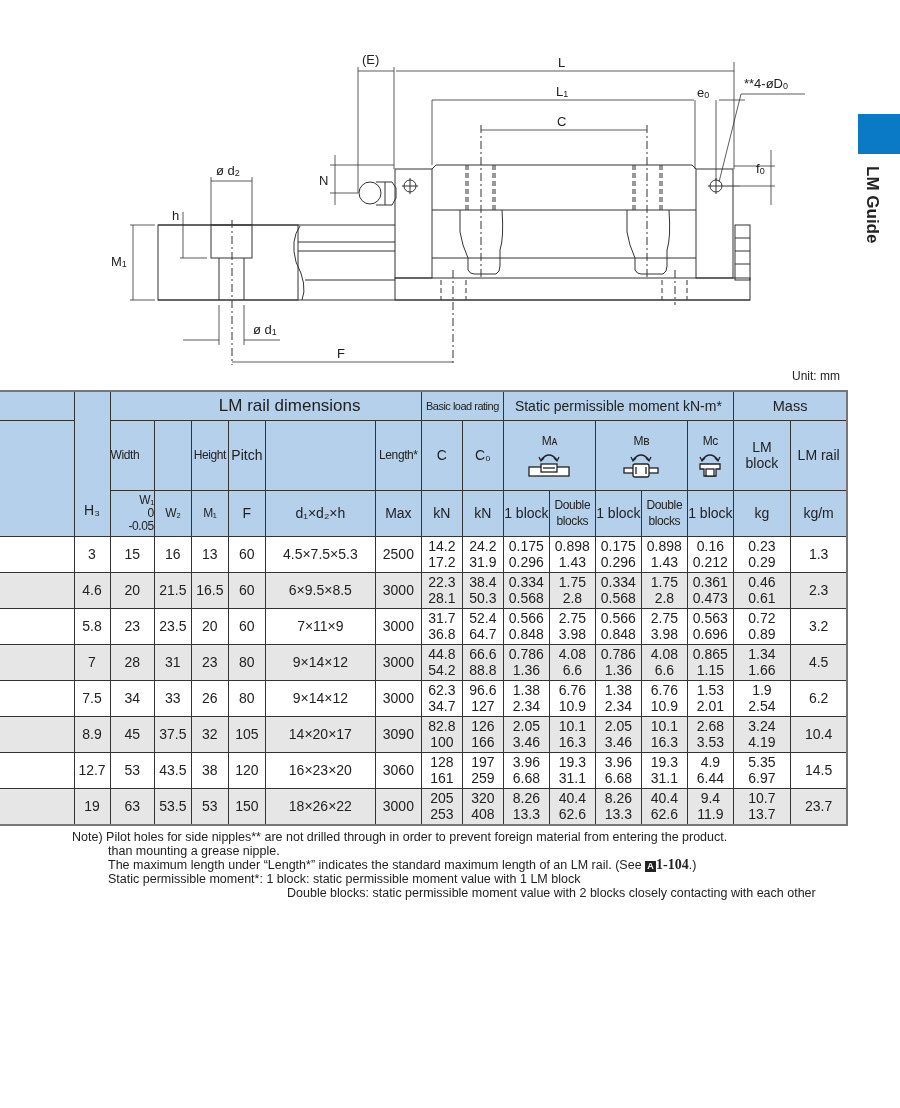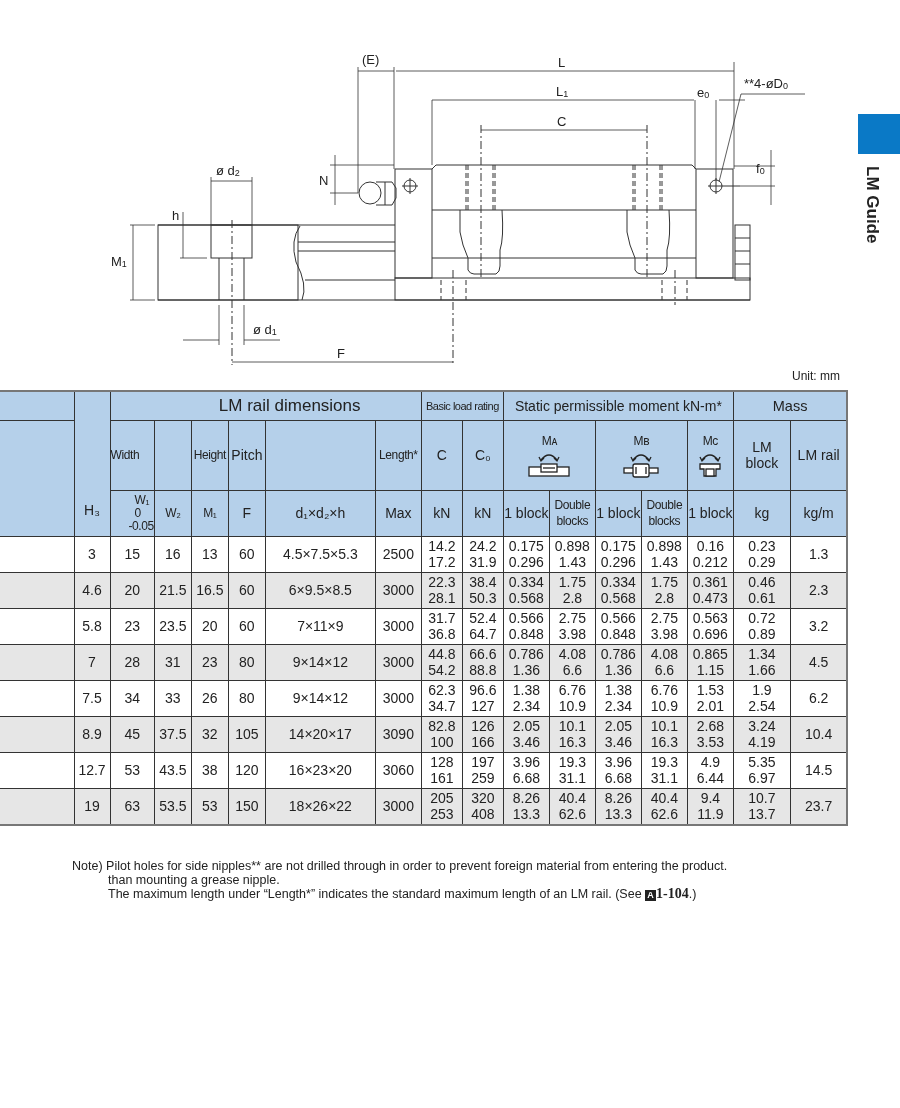--- a/index.html
+++ b/index.html
@@ -22,21 +22,21 @@
     table.spec .rightedge { border-right: 2px solid #777; }
     table.spec tr.d td { height: 35px; line-height: 15px; }
     table.spec tr.d.alt td { background: #e6e6e6; }
     table.spec tr.d td.first { background: #fff; }
     table.spec tr.d.alt td.first { background: #e6e6e6; }
     table.spec tr.last td { border-bottom: 2px solid #777; }
     .small { font-size: 12px; letter-spacing: -0.4px; }
     .tiny { font-size: 11px; letter-spacing: -0.5px; }
     .two { display: block; line-height: 16px; }
     .mom-icon { display: block; margin: 0 auto; }
-    .notes { position: absolute; left: 72px; top: 859px; font-size: 12.5px; line-height: 14px; color: #222; }
+    .notes { position: absolute; left: 72px; top: 830px; font-size: 12.5px; line-height: 14px; color: #222; }
     .notes .line { white-space: nowrap; }
     .notes .ind1 { padding-left: 36px; }
     .notes .ind2 { padding-left: 215px; }
     .ref-badge { display: inline-block; background: #222; color: #fff; font-size: 9px; font-weight: bold;
       width: 11px; height: 11px; line-height: 11px; text-align: center; vertical-align: 0; }
     .ref-num { font-weight: bold; font-size: 14px; font-family: Liberation Serif, serif; }
   </style>
 </head>
 <body>
 
@@ -249,21 +249,21 @@
       </svg>
     </th>
     <th rowspan="1">
           <span class="two">LM block</span>
         </th>
     <th class="rightedge">
           <span class="two">LM rail</span>
         </th>
   </tr>
   <tr class="hdr" style="height:46px;">
-    <th class="small" style="text-align:left;padding-left:24px;line-height:13px;">
+    <th class="small" style="text-align:right;padding-left:24px;line-height:13px;">
       <span style="display:block;">W₁</span>
       <span style="display:block;">0</span>
       <span style="display:block;margin-left:-6px;">-0.05</span>
     </th>
     <th class="small">W₂</th>
     <th class="small">M₁</th>
     <th>F</th>
     <th>d₁×d₂×h</th>
     <th>Max</th>
     <th>kN</th>
@@ -640,13 +640,15 @@
   </tr>
 </tbody>
   </table>
 
 <div class="notes">
   <div class="line">Note) Pilot holes for side nipples** are not drilled through in order to prevent foreign material from entering the product.</div>
   <div class="line ind1">than mounting a grease nipple.</div>
   <div class="line ind1">
     <span>The maximum length under “Length*” indicates the standard maximum length of an LM rail. (See </span><span class="ref-badge">A</span><span class="ref-num">1-104</span><span>.)</span>
   </div>
+  <div class="line ind1">Static permissible moment*: 1 block: static permissible moment value with 1 LM block</div>
+  <div class="line ind2">Double blocks: static permissible moment value with 2 blocks closely contacting with each other</div>
 </div>
 
 </body></html>

